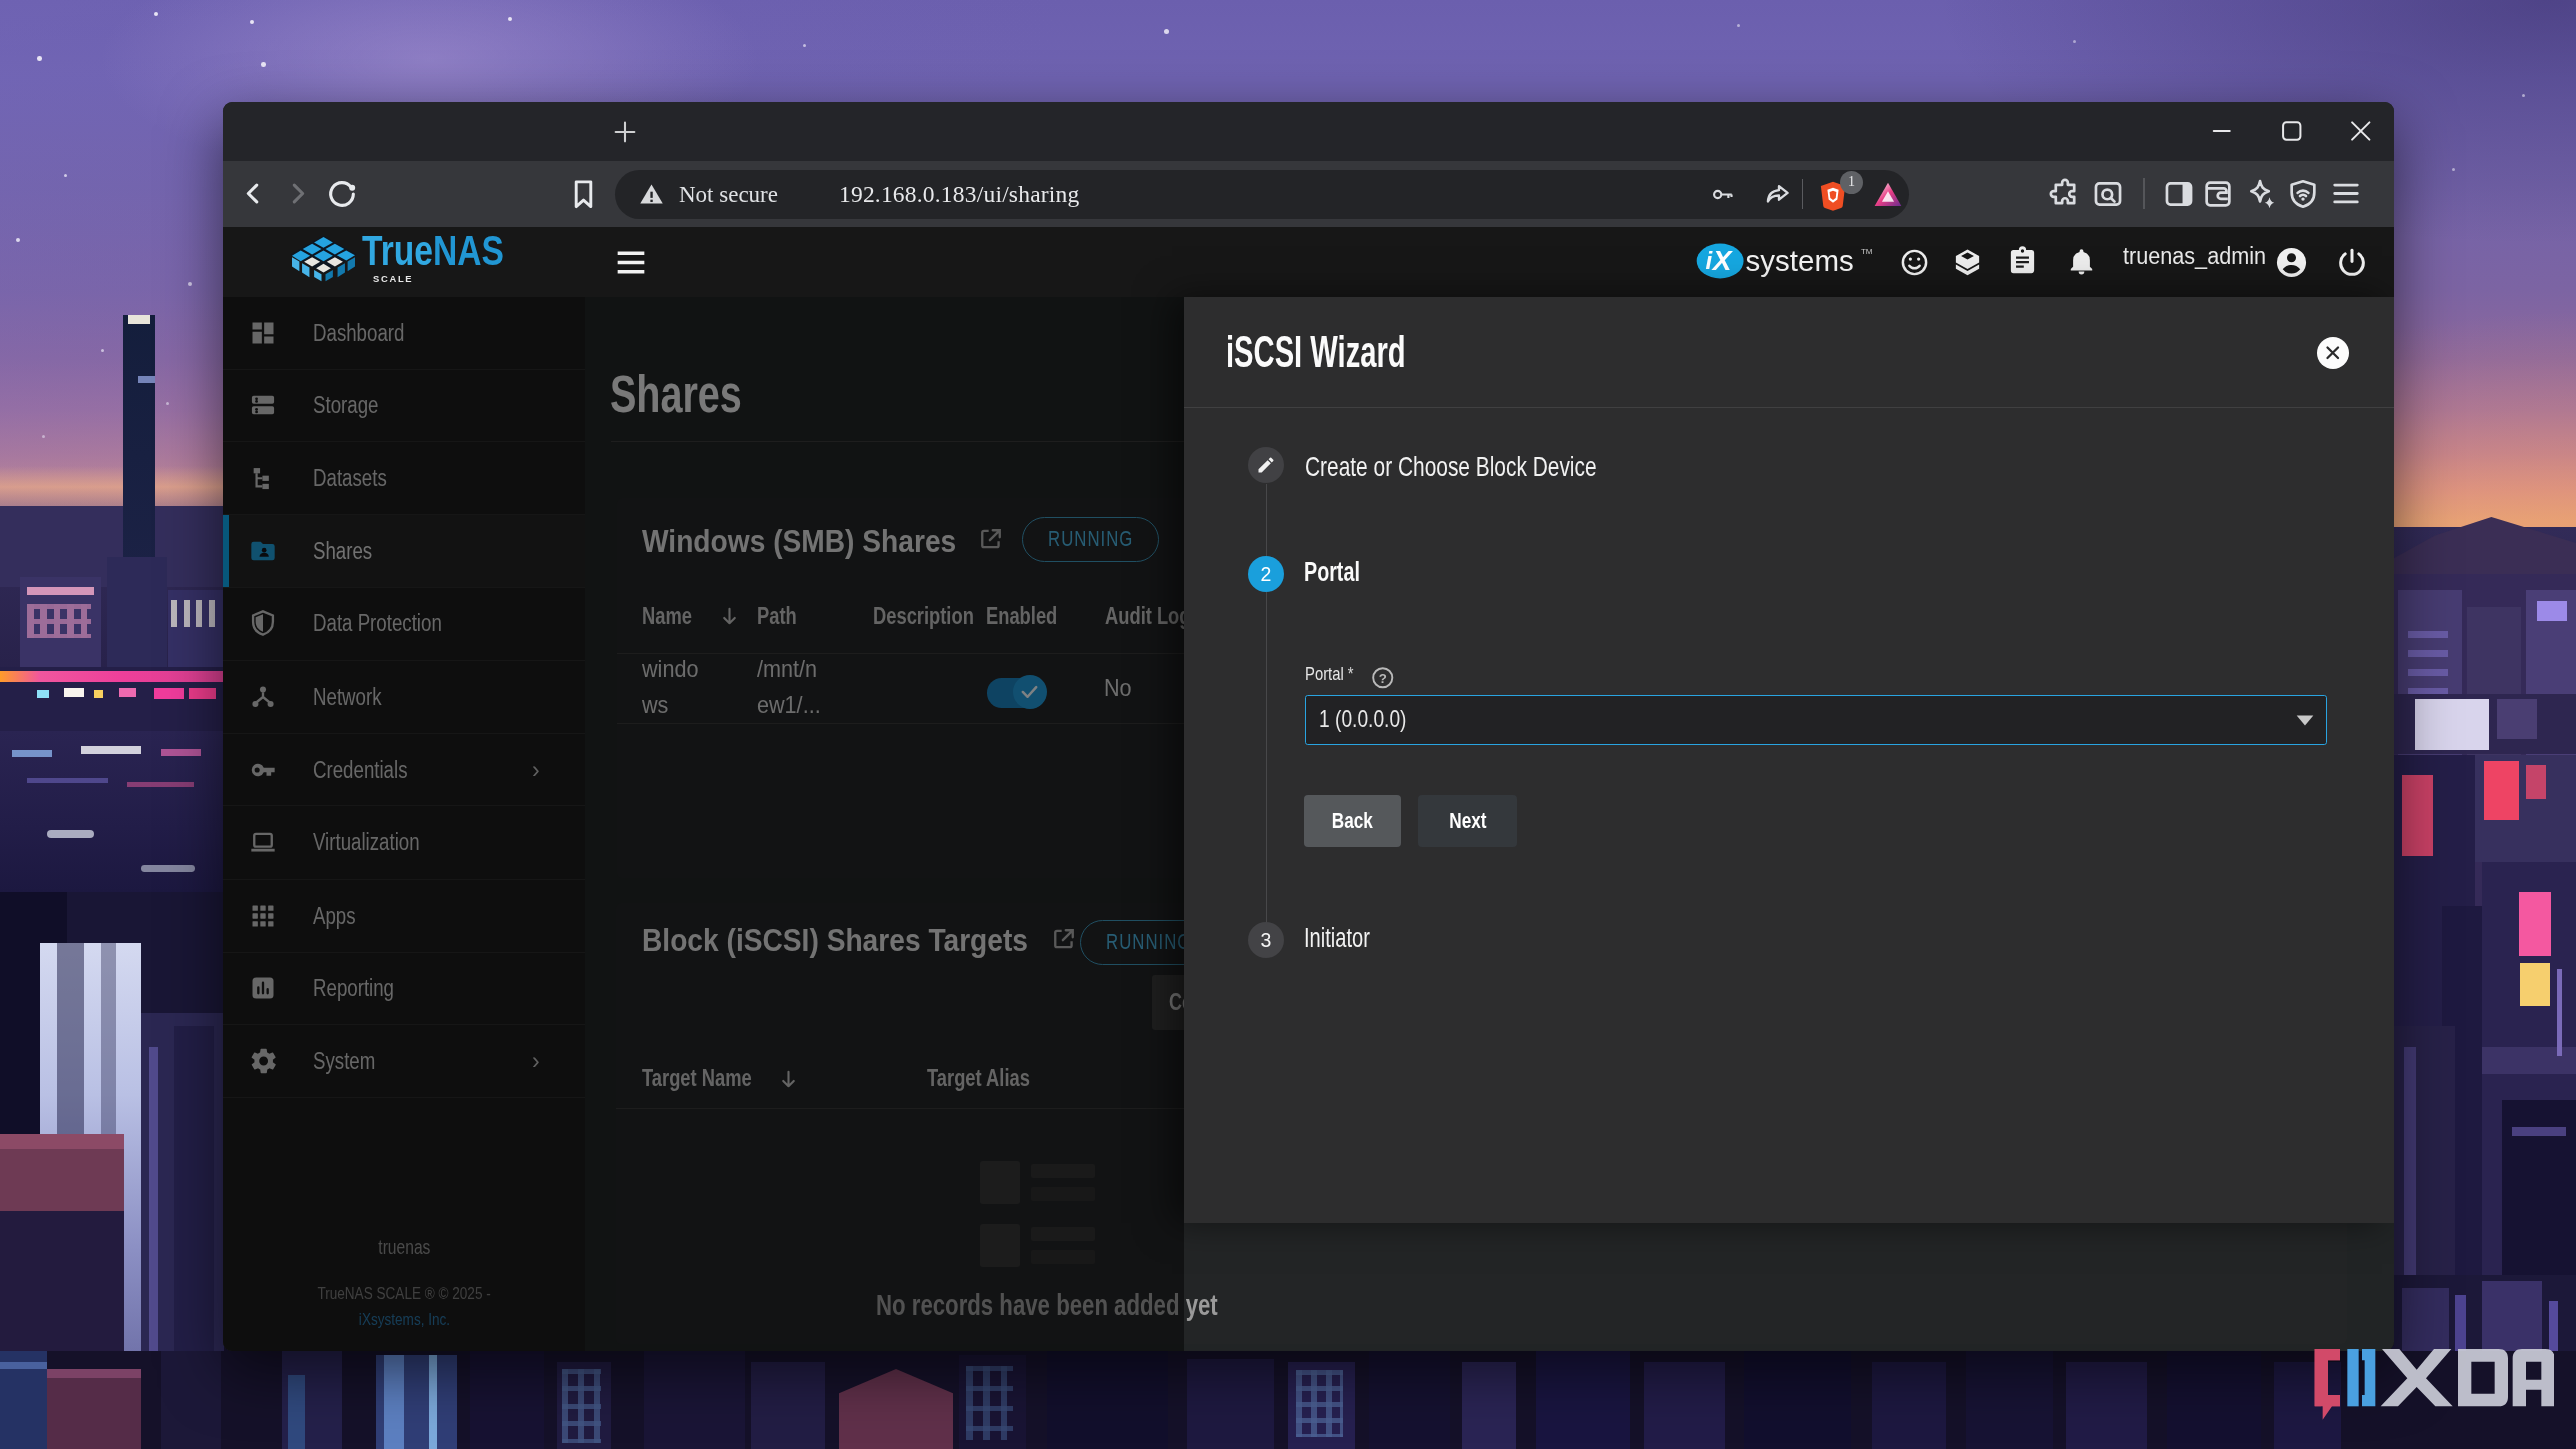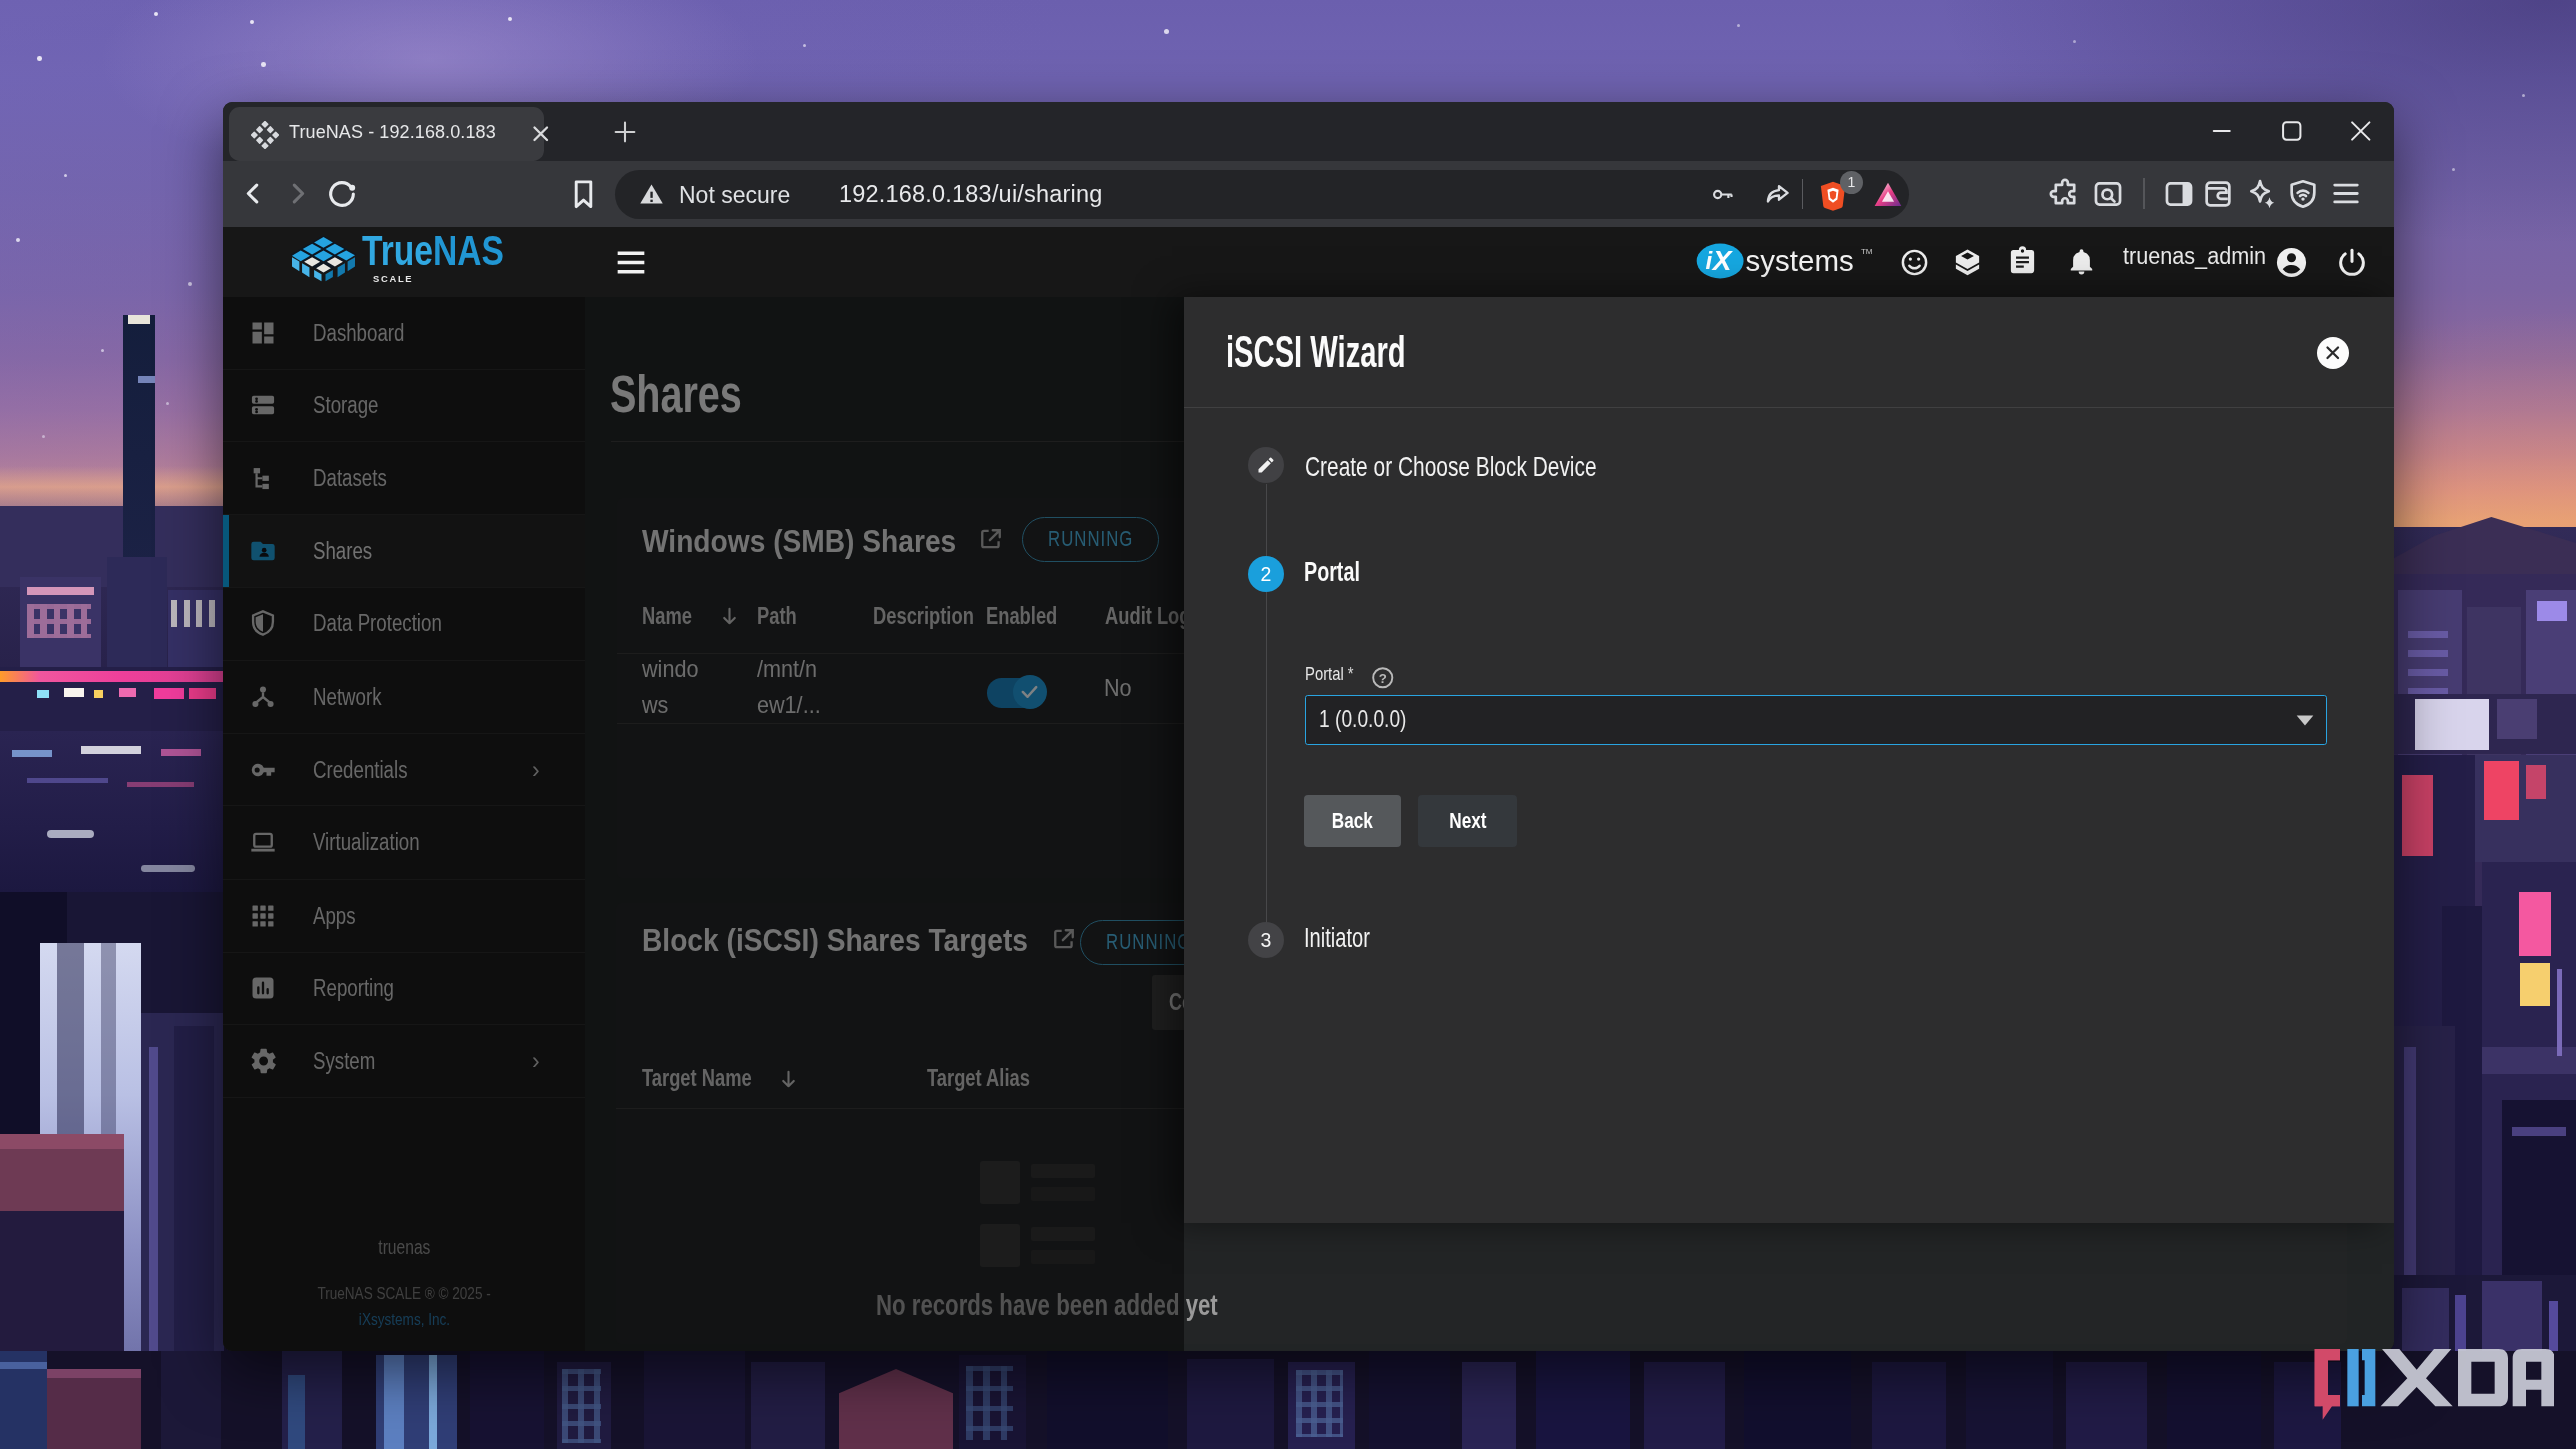--- a/index.html
+++ b/index.html
@@ -20,21 +20,21 @@
   background:linear-gradient(180deg, #322b58 0%, #262048 18%, #1b1638 45%, #141028 100%); }
 .star { position:absolute; background:#e8e4f4; border-radius:50%; }
 
 
 #win { position:absolute; left:223px; top:102px; width:2171px; height:1249px;
   border-radius:9.4px; overflow:hidden; background:#202124;
   box-shadow:0 20px 60px rgba(0,0,0,.55); }
 #tabbar { position:absolute; left:0; top:0; width:100%; height:59px; background:#242529; }
 #tab { position:absolute; left:6px; top:5.4px; width:315px; height:54px; background:#3a3b3f; border-radius:10.7px; }
 #tab .title { position:absolute; left:60px; top:14.8px; font-size:18px; color:#e6e7e9; letter-spacing:0.1px; white-space:nowrap; }
-#toolbar { position:absolute; left:0; top:59px; width:100%; height:66px; background:#36373b; }
+#toolbar { position:absolute; left:0; top:59px; width:100%; height:66px; background:#36373b;font-family:Liberation Serif, serif; }
 #urlpill { position:absolute; left:392px; top:8.7px; width:1294px; height:49px; border-radius:25px; background:#232427; }
 
 
 #app { position:absolute; left:0; top:125px; width:100%; height:1124px; background:#151515;padding-left:46px; }
 #apphdr { position:absolute; left:0; top:0; width:100%; height:70px; background:#171717; }
 #sidebar { position:absolute; left:0; top:70px; width:362px; height:1054px; background:#1b1b1b; }
 #main { position:absolute; left:362px; top:70px; width:1809px; height:1054px; background:#212425; }
 #dim { position:absolute; left:0; top:70px; width:961px; height:1054px; background:rgba(0,0,0,.47); }
 #wizard { position:absolute; left:961px; top:70px; width:1210px; height:926px; background:#2d2d2e;
   box-shadow:-12px 0 34px rgba(0,0,0,.5); }
@@ -179,38 +179,20 @@
 <div class="abs" style="left:1644px;top:1362px;width:81px;height:87px;background:#221c48"></div>
 <div class="abs" style="left:1744px;top:1351px;width:107px;height:98px;background:#120f2e"></div>
 <div class="abs" style="left:1872px;top:1362px;width:74px;height:87px;background:#1d1840"></div>
 <div class="abs" style="left:1966px;top:1351px;width:87px;height:98px;background:#171334"></div>
 <div class="abs" style="left:2066px;top:1362px;width:81px;height:87px;background:#211b46"></div>
 <div class="abs" style="left:2167px;top:1351px;width:94px;height:98px;background:#141030"></div>
 <div class="abs" style="left:2274px;top:1362px;width:67px;height:87px;background:#1d1842"></div>
 
 <div id="win">
   <div id="tabbar">
-    <div id="tab">
-      <svg class="abs" style="left:21.5px;top:13.4px" width="28" height="28" viewBox="0 0 24 24">
-        <g transform="rotate(45 12 12)" fill="#d8dade">
-          <rect x="3.2" y="3.2" width="4.6" height="4.6" rx="0.6"></rect>
-            <rect x="9.7" y="3.2" width="4.6" height="4.6" rx="0.6"></rect>
-            <rect x="16.2" y="3.2" width="4.6" height="4.6" rx="0.6"></rect>
-          <rect x="3.2" y="9.7" width="4.6" height="4.6" rx="0.6"></rect>
-            <rect x="16.2" y="9.7" width="4.6" height="4.6" rx="0.6"></rect>
-          <rect x="3.2" y="16.2" width="4.6" height="4.6" rx="0.6"></rect>
-            <rect x="9.7" y="16.2" width="4.6" height="4.6" rx="0.6"></rect>
-            <rect x="16.2" y="16.2" width="4.6" height="4.6" rx="0.6"></rect>
-        </g>
-      </svg>
-      <div class="title">TrueNAS - 192.168.0.183</div>
-      <svg class="abs" style="left:301px;top:16px" width="21.5" height="21.5" viewBox="0 0 24 24">
-          <path d="M5 5 L19 19 M19 5 L5 19" stroke="#dadbdd" stroke-width="2.6" stroke-linecap="round"></path>
-        </svg>
-    </div>
     <svg class="abs" style="left:388px;top:16px" width="28" height="28" viewBox="0 0 24 24">
         <path d="M12 4 V20 M4 12 H20" stroke="#cfd0d2" stroke-width="1.8" stroke-linecap="round"></path>
       </svg>
 
     <svg class="abs" style="left:1984px;top:17.4px" width="29.5" height="24" viewBox="0 0 44 36">
         <path d="M10 18 H34" stroke="#e8e8ea" stroke-width="3" stroke-linecap="round"></path>
       </svg>
     <svg class="abs" style="left:2054px;top:17.4px" width="29.5" height="24" viewBox="0 0 44 36">
         <rect x="9" y="5" width="26" height="26" rx="5" fill="none" stroke="#e8e8ea" stroke-width="3"></rect>
       </svg>

